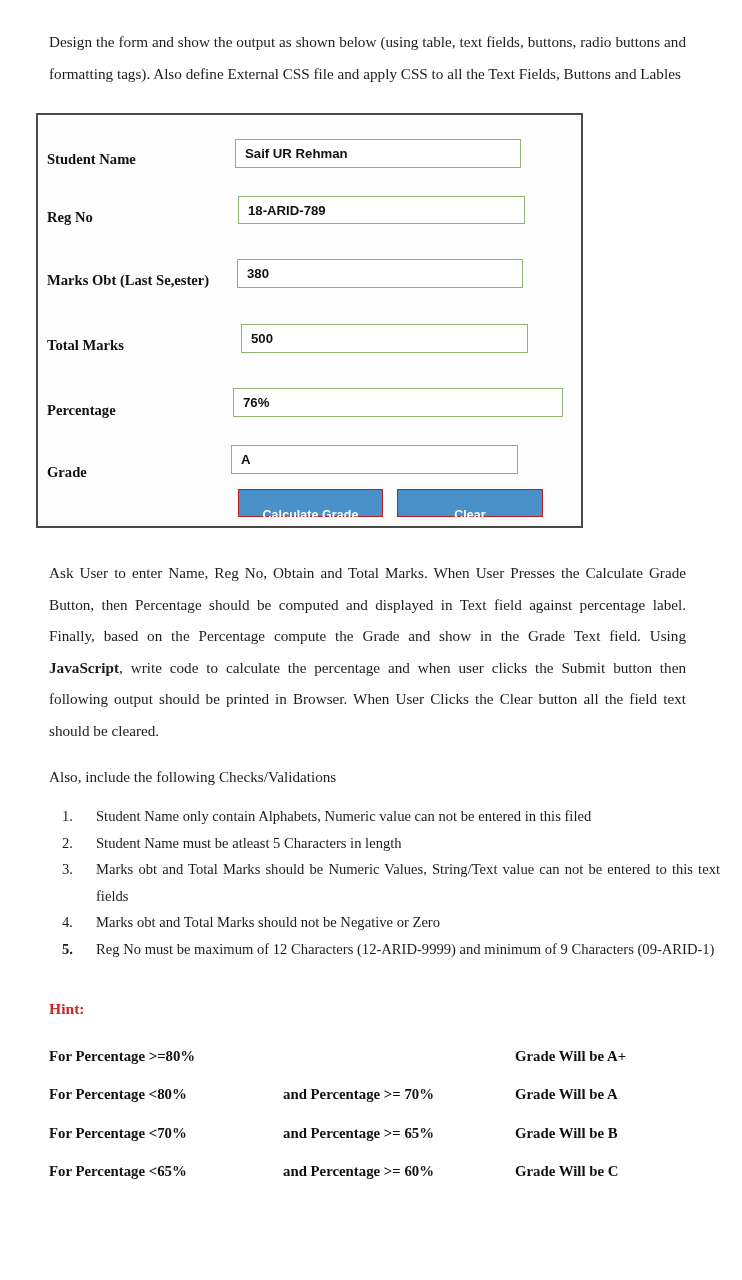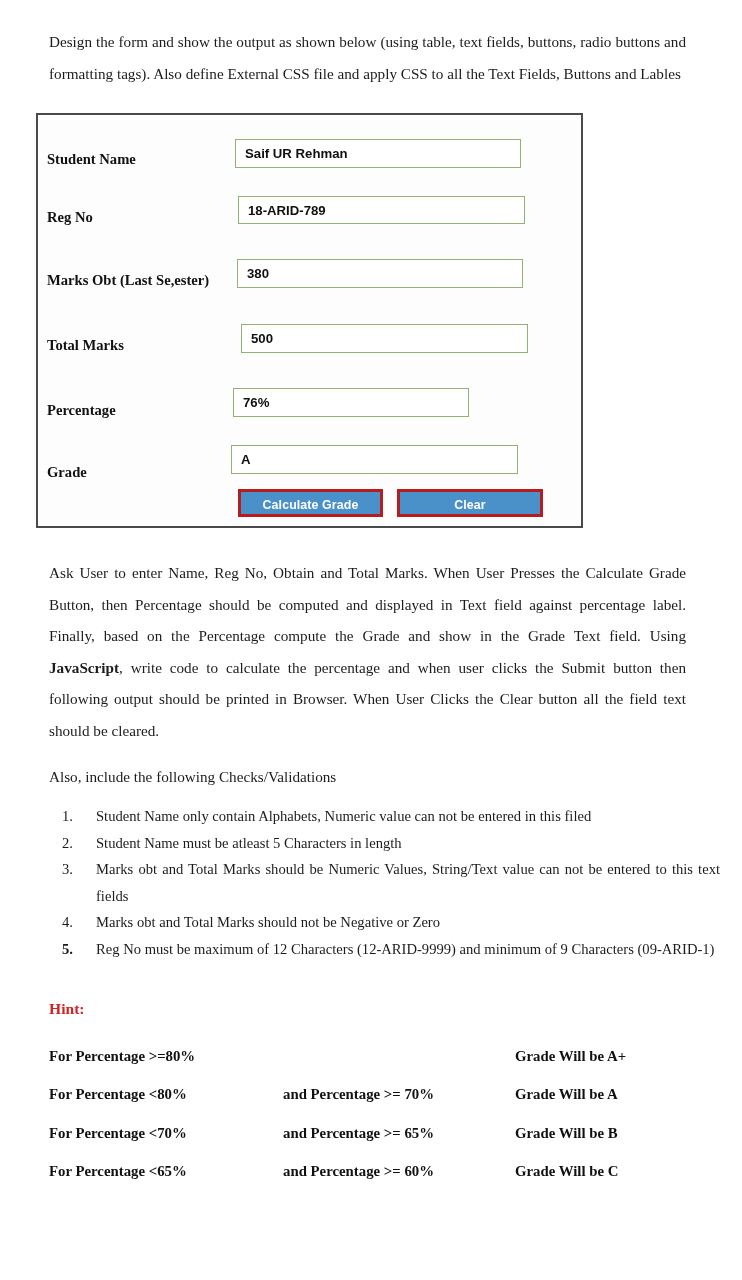--- a/index.html
+++ b/index.html
@@ -66,30 +66,30 @@
     padding: 0 0 0 9px;
     line-height: 27px;
     outline: none;
     border-radius: 0;
   }
 
   .form-button {
     position: absolute;
     box-sizing: border-box;
     background: #4a90c9;
-    border: 3px solid #b91c1c;
+    border: 1px solid #b91c1c;
     color: #ffffff;
     font-family: "Liberation Sans", "DejaVu Sans", sans-serif;
     font-weight: bold;
     font-size: 12.4px;
     text-align: center;
     line-height: 26px;
     cursor: pointer;
     letter-spacing: 0.1px;
-    padding: 0;
+    padding: 12px;
   }
 
   
   #desc {
     left: 49px;
     top: 557px;
     width: 637px;
   }
 
   
@@ -179,21 +179,21 @@
   <div class="form-label" style="left:9px; top:94px;">Reg No</div>
   <input class="form-input" type="text" readonly="" style="left: 200px; top: 81px; width: 287px; height: 28px;" value="18-ARID-789">
 
   <div class="form-label" style="left:9px; top:157px;">Marks Obt (Last Se,ester)</div>
   <input class="form-input" type="text" readonly="" style="left: 199px; top: 144px; width: 286px; height: 29px;" value="380">
 
   <div class="form-label" style="left:9px; top:222px;">Total Marks</div>
   <input class="form-input" type="text" readonly="" style="left: 203px; top: 209px; width: 287px; height: 29px;" value="500">
 
   <div class="form-label" style="left:9px; top:287px;">Percentage</div>
-  <input class="form-input" type="text" readonly="" style="left: 195px; top: 273px; width: 236px; height: 29px;" value="76%">
+  <input class="form-input" type="text" readonly="" style="left: 195px; top: 273px; width: 330px; height: 29px;" value="76%">
 
   <div class="form-label" style="left:9px; top:349px;">Grade</div>
   <input class="form-input" type="text" readonly="" style="left: 193px; top: 330px; width: 287px; height: 29px;" value="A">
 
   <button class="form-button" style="left:200px; top:374px; width:145px; height:28px;">Calculate Grade</button>
   <button class="form-button" style="left:359px; top:374px; width:146px; height:28px;">Clear</button>
 </div>
 
 <div class="para" id="desc"><span>Ask User to enter Name, Reg No, Obtain and Total Marks. When User Presses the Calculate Grade Button, then Percentage should be computed and displayed in Text field against percentage label. Finally, based on the Percentage compute the Grade and show in the Grade Text field. Using </span><b>JavaScript</b><span>, write code to calculate the percentage and when user clicks the Submit button then following output should be printed in Browser. When User Clicks the Clear button all the field text should be cleared.</span></div>
 

